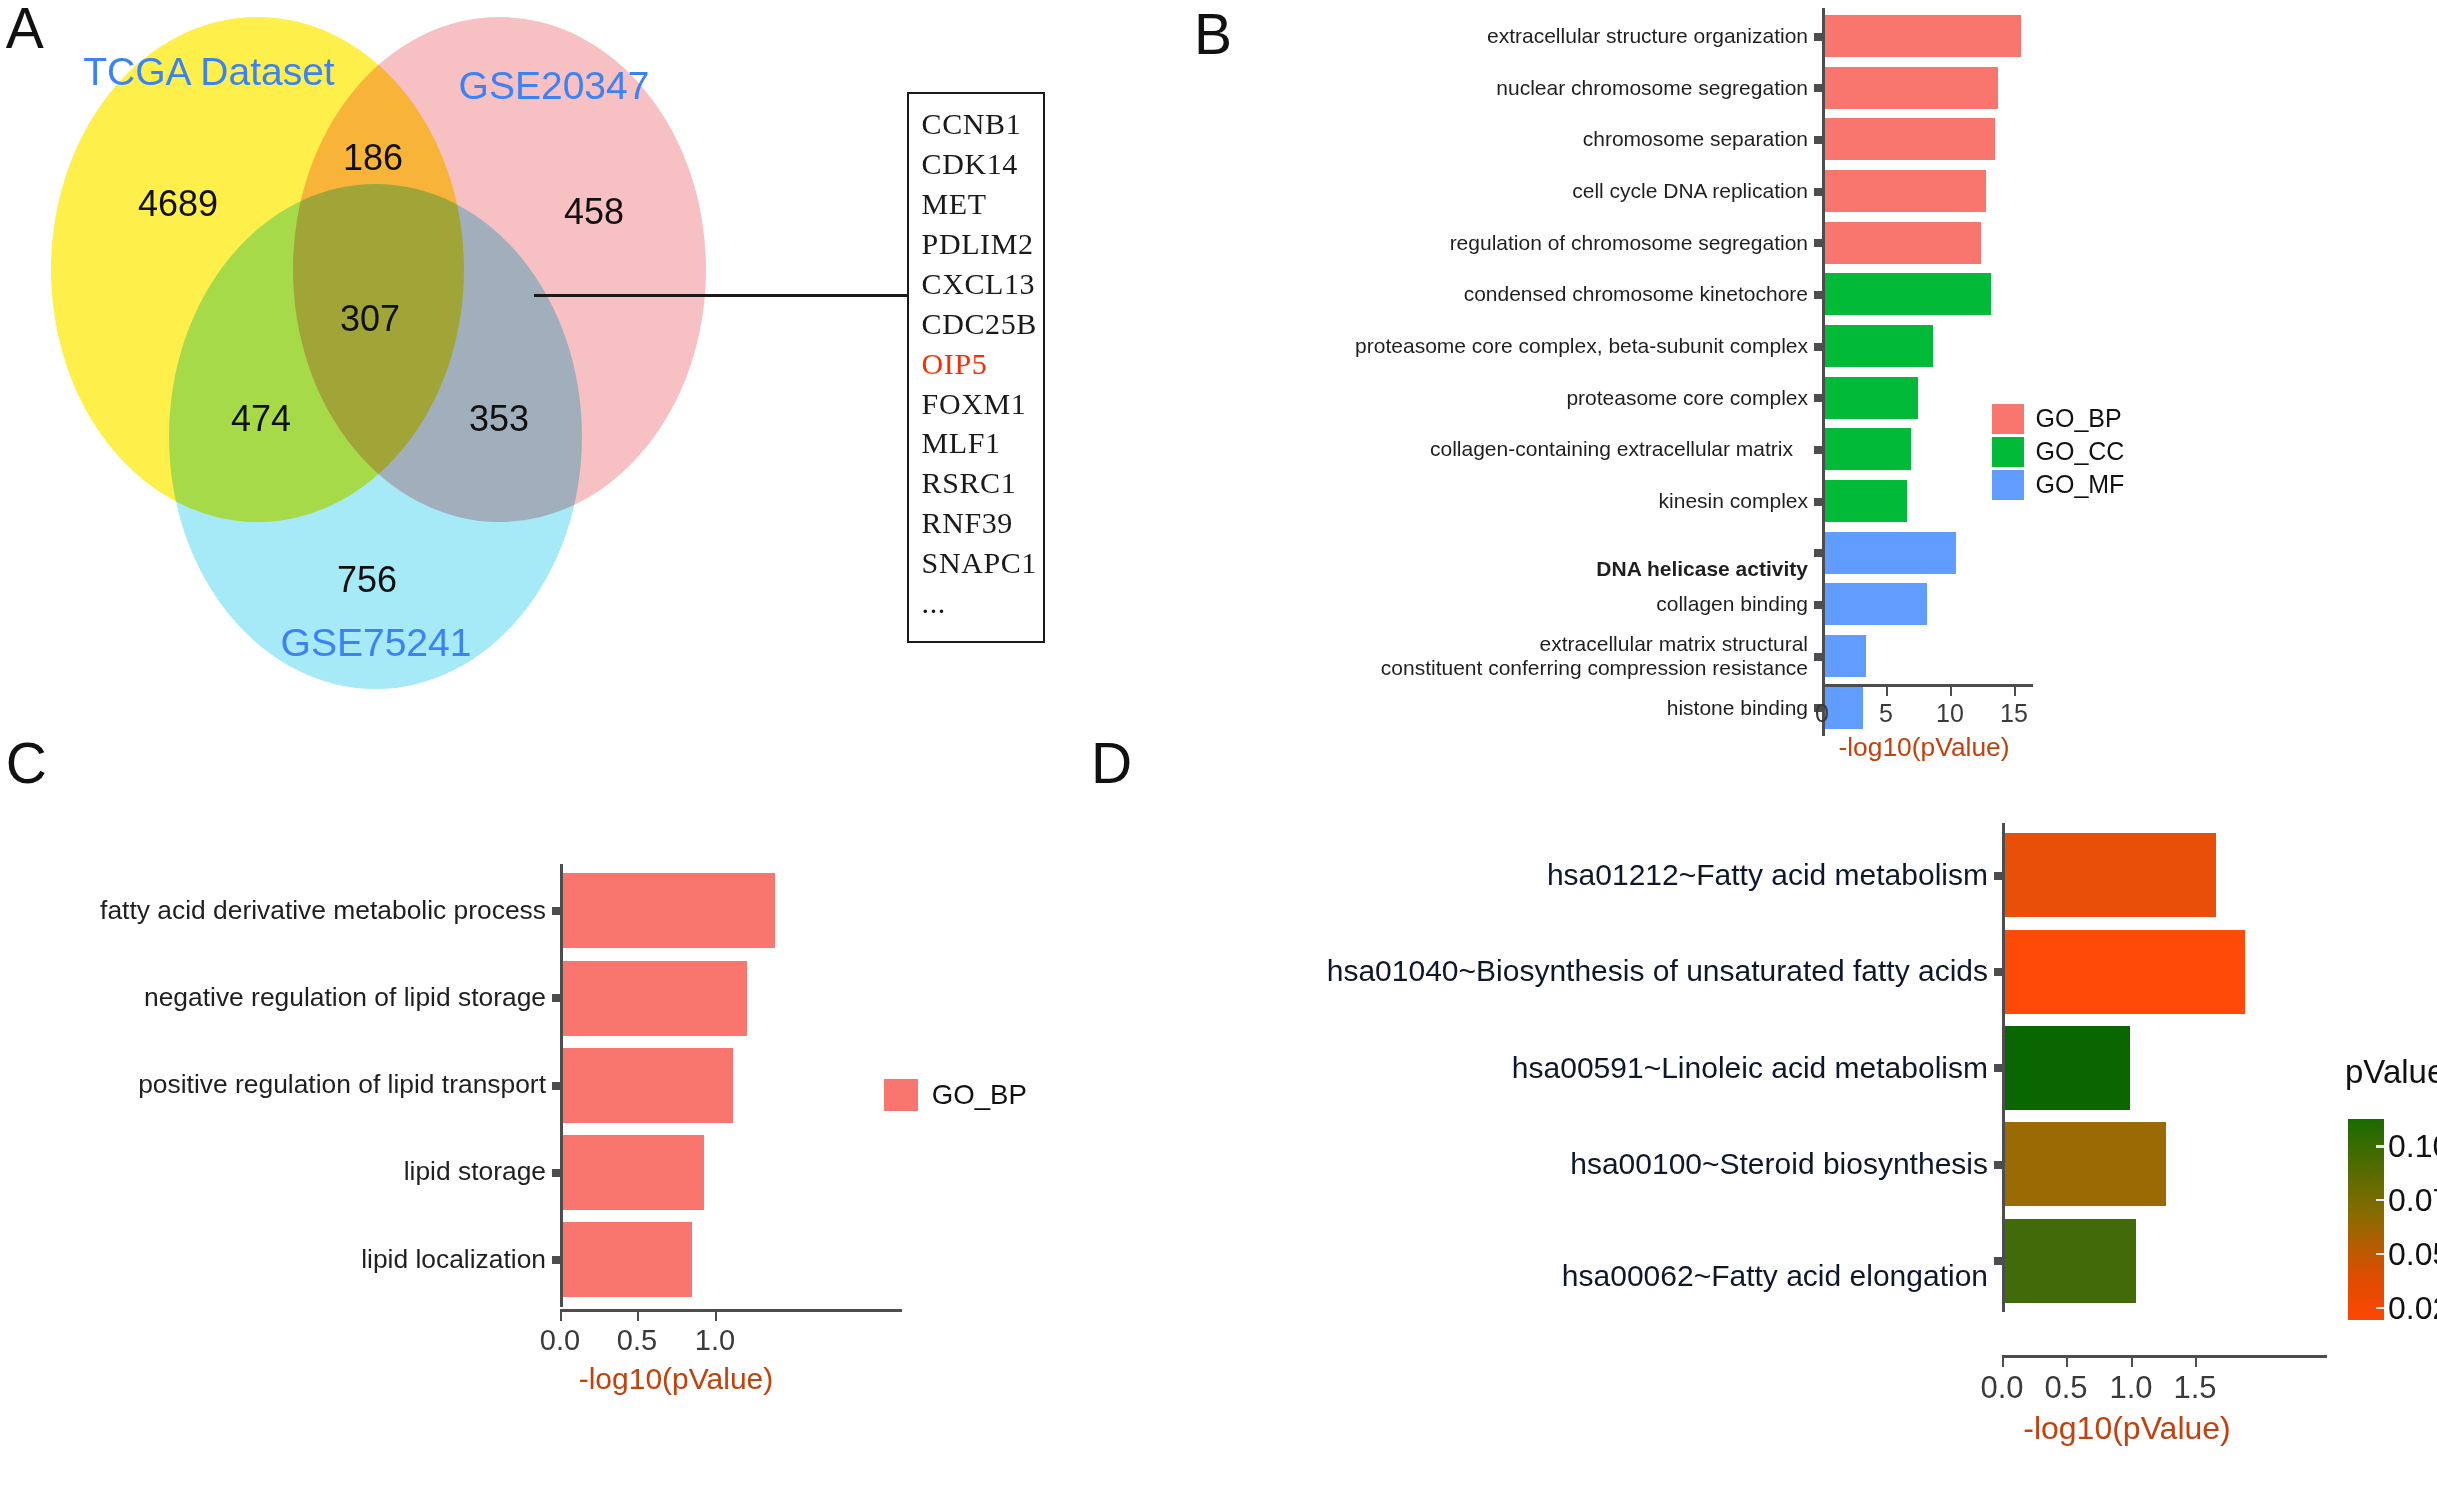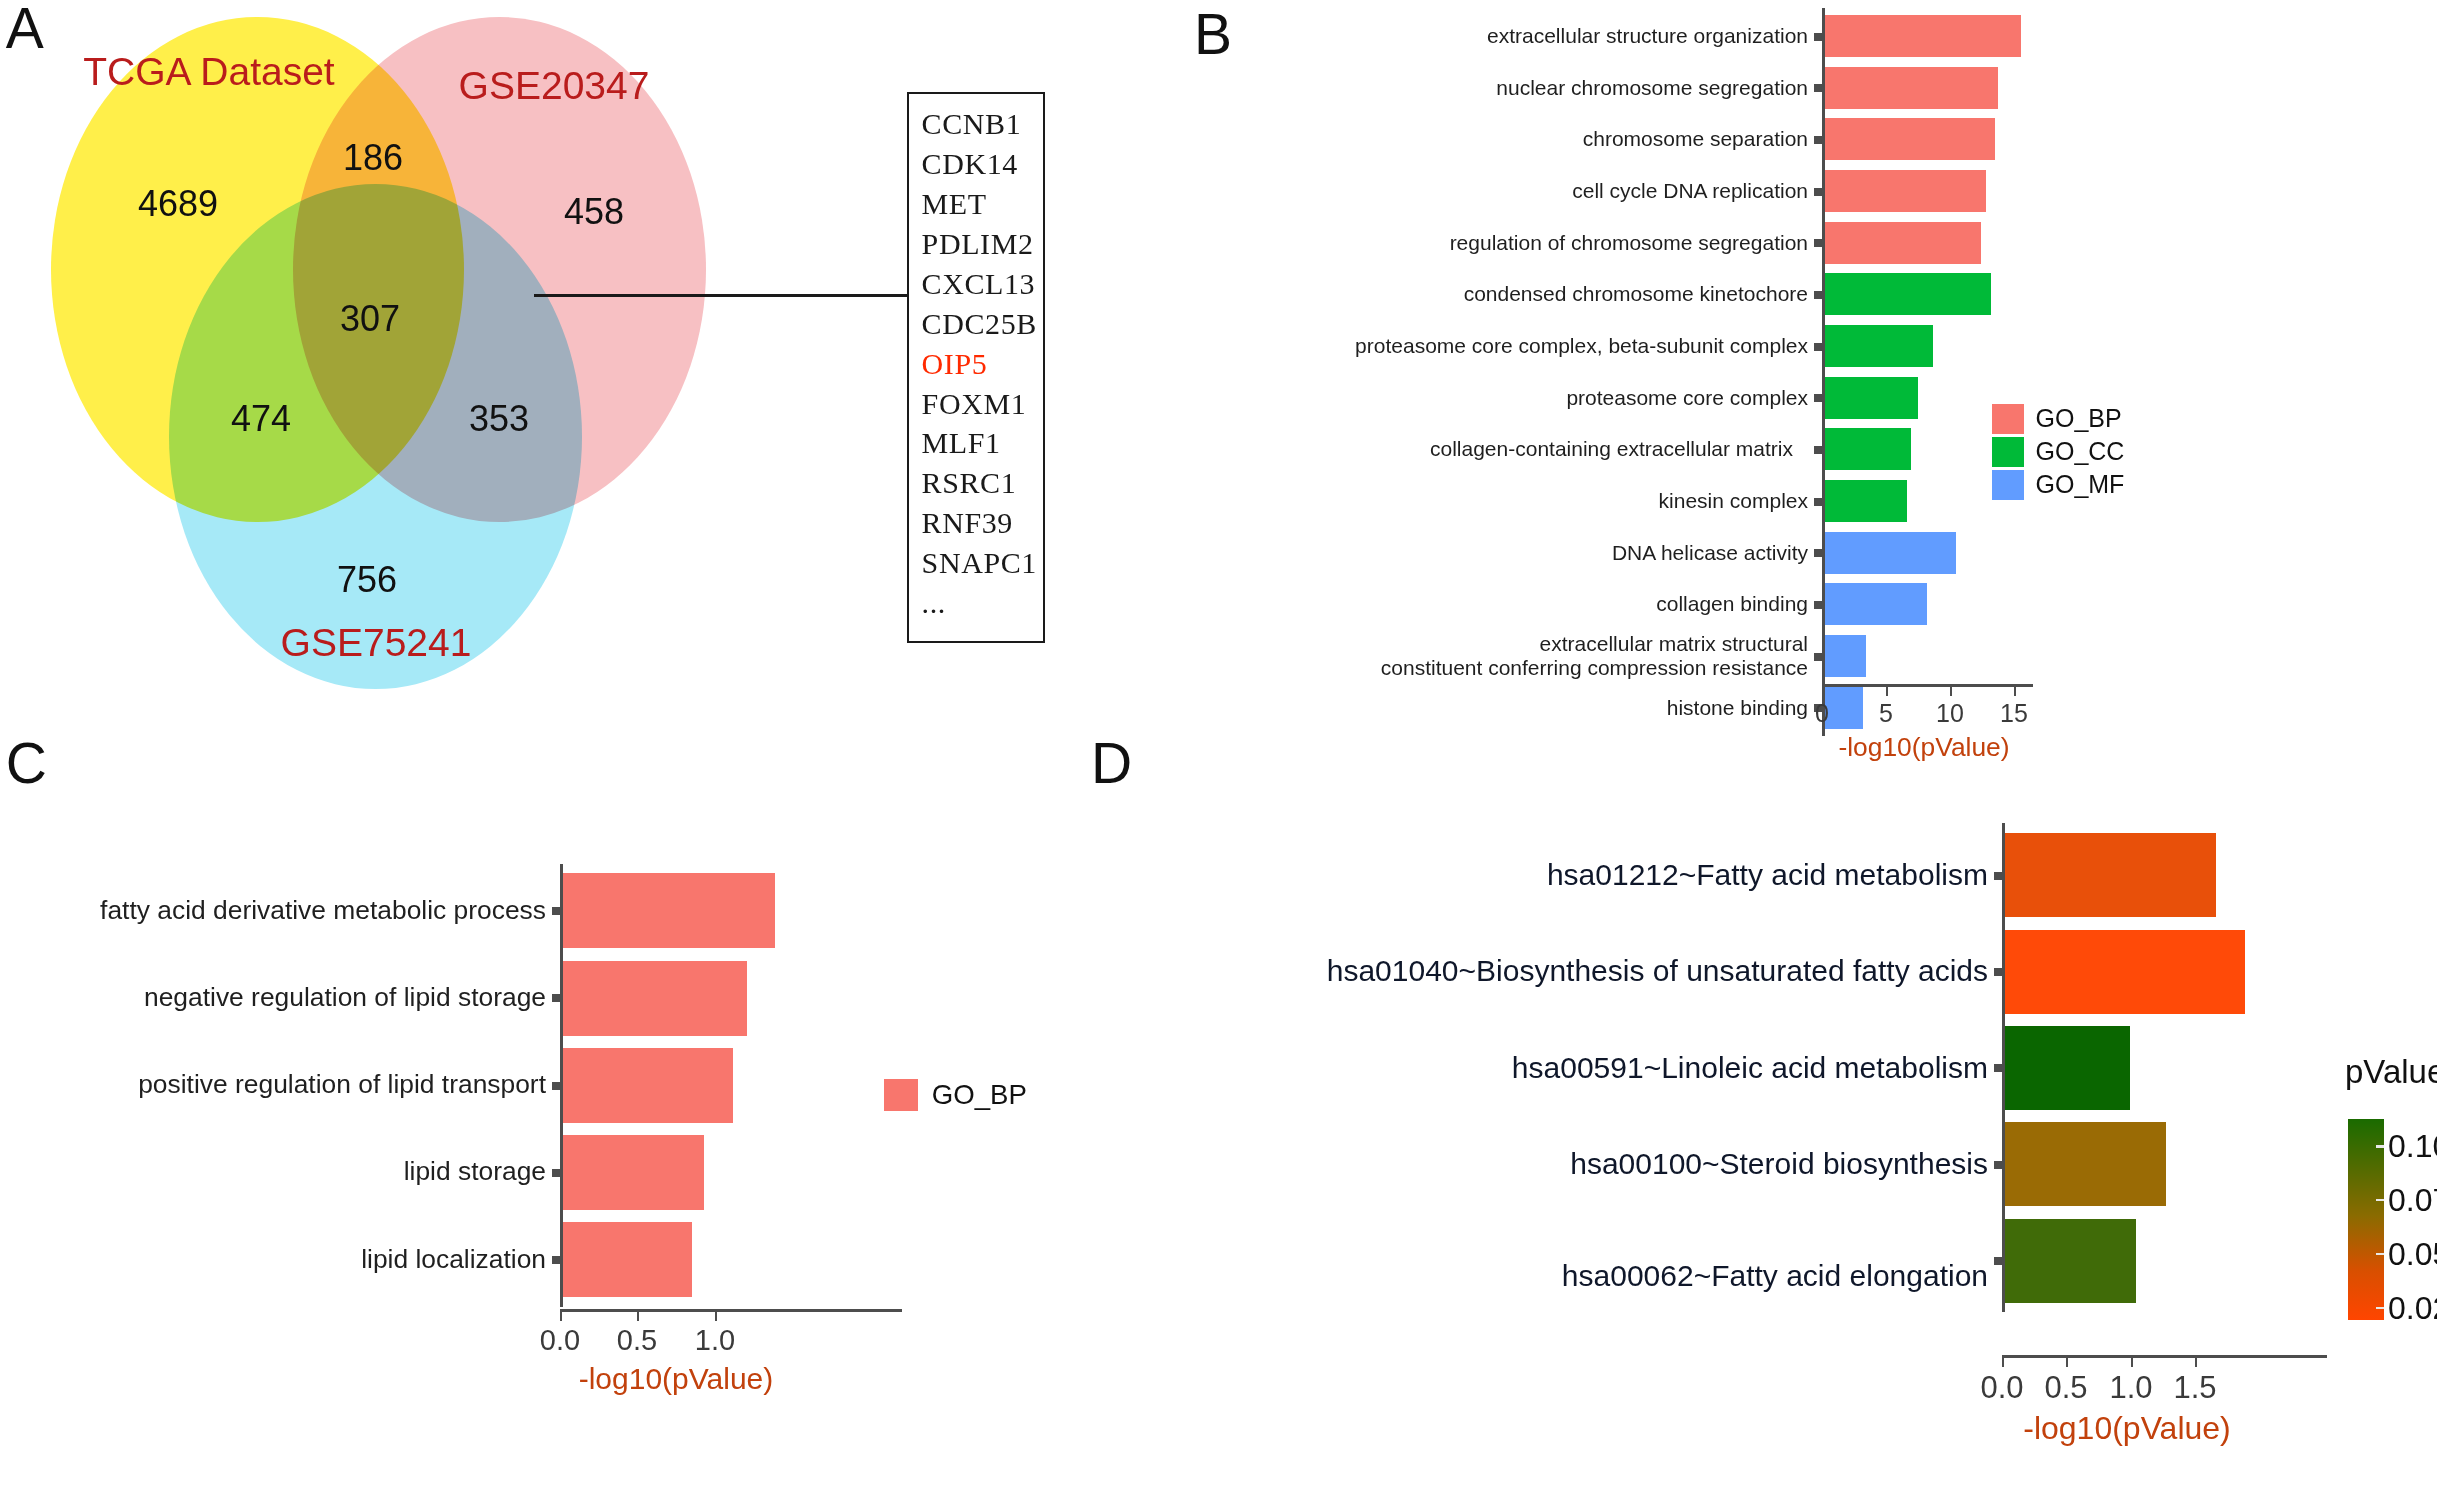--- a/index.html
+++ b/index.html
@@ -5,21 +5,21 @@
   html,body{margin:0;padding:0;background:#fff;}
   body{width:2438px;height:1505px;position:relative;font-family:"Liberation Sans",sans-serif;overflow:hidden;}
   .panel{position:absolute;}
   .panel-letter{font-family:"Liberation Sans",sans-serif;font-size:57px;color:#111;line-height:1;}
 
   
   #panelA{left:0;top:0;width:1091px;height:718px;}
   .venn-wrap{position:absolute;left:17px;top:0;width:832px;height:689px;}
   .ellipse{position:absolute;border-radius:50%;mix-blend-mode:multiply;}
   .venn-num{position:absolute;font-size:36px;color:#111;white-space:nowrap;transform:translate(-50%,-50%);}
-  .venn-set-label{position:absolute;font-size:39px;color:#b91c1c;white-space:nowrap;transform:translate(-50%,-50%);}
+  .venn-set-label{position:absolute;font-size:39px;color:#3b82f6;white-space:nowrap;transform:translate(-50%,-50%);}
   .gene-box{position:absolute;left:907px;top:92px;width:138px;height:551px;border:2.9px solid #1a1a1a;background:#fff;
             box-sizing:border-box;padding:10.3px 0 0 12.6px;}
   .gene-box .g{font-family:"Liberation Serif",serif;font-size:30px;line-height:1.33;color:#1a1a1a;letter-spacing:0.6px;}
   .gene-box .g.hl{color:#ff2a00;}
   .leader{position:absolute;left:534px;top:294px;width:376px;height:3.4px;background:#1a1a1a;}
 
   
   .axisline{position:absolute;background:#4d4d4d;}
   .tickmark{position:absolute;width:2.3px;background:#4d4d4d;}
   .ticklabel{position:absolute;transform:translateX(-50%);color:#3a3a3a;white-space:nowrap;}
@@ -153,21 +153,21 @@
       <div class="catlabel" style="left: 88px; top: 449px; width: 511px; line-height: 1.12;">
         <div>collagen-containing extracellular matrix</div>
       </div>
       <div class="bar" style="left: 631px; top: 480px; width: 82px; height: 42px; background: rgb(0, 186, 56);"></div>
       <div class="tickmark" style="left: 620px; top: 498px; height: 7.5px; width: 9.2px;"></div>
       <div class="catlabel" style="left: 103px; top: 501px; width: 511px; line-height: 1.12;">
         <div>kinesin complex</div>
       </div>
       <div class="bar" style="left: 631px; top: 532px; width: 131px; height: 42px; background: rgb(97, 156, 255);"></div>
       <div class="tickmark" style="left: 620px; top: 549px; height: 7.5px; width: 9.2px;"></div>
-      <div class="catlabel" style="left: 103px; top: 553px; width: 511px; line-height: 1.12;">
+      <div class="catlabel" style="left: 103px; top: 569px; width: 511px; line-height: 1.12; font-weight: bold;">
         <div>DNA helicase activity</div>
       </div>
       <div class="bar" style="left: 631px; top: 583px; width: 102px; height: 42px; background: rgb(97, 156, 255);"></div>
       <div class="tickmark" style="left: 620px; top: 601px; height: 7.5px; width: 9.2px;"></div>
       <div class="catlabel" style="left: 103px; top: 604px; width: 511px; line-height: 1.12;">
         <div>collagen binding</div>
       </div>
       <div class="bar" style="left: 631px; top: 635px; width: 41px; height: 42px; background: rgb(97, 156, 255);"></div>
       <div class="tickmark" style="left: 620px; top: 653px; height: 7.5px; width: 9.2px;"></div>
       <div class="catlabel" style="left: 103px; top: 656px; width: 511px; line-height: 1.12;">

